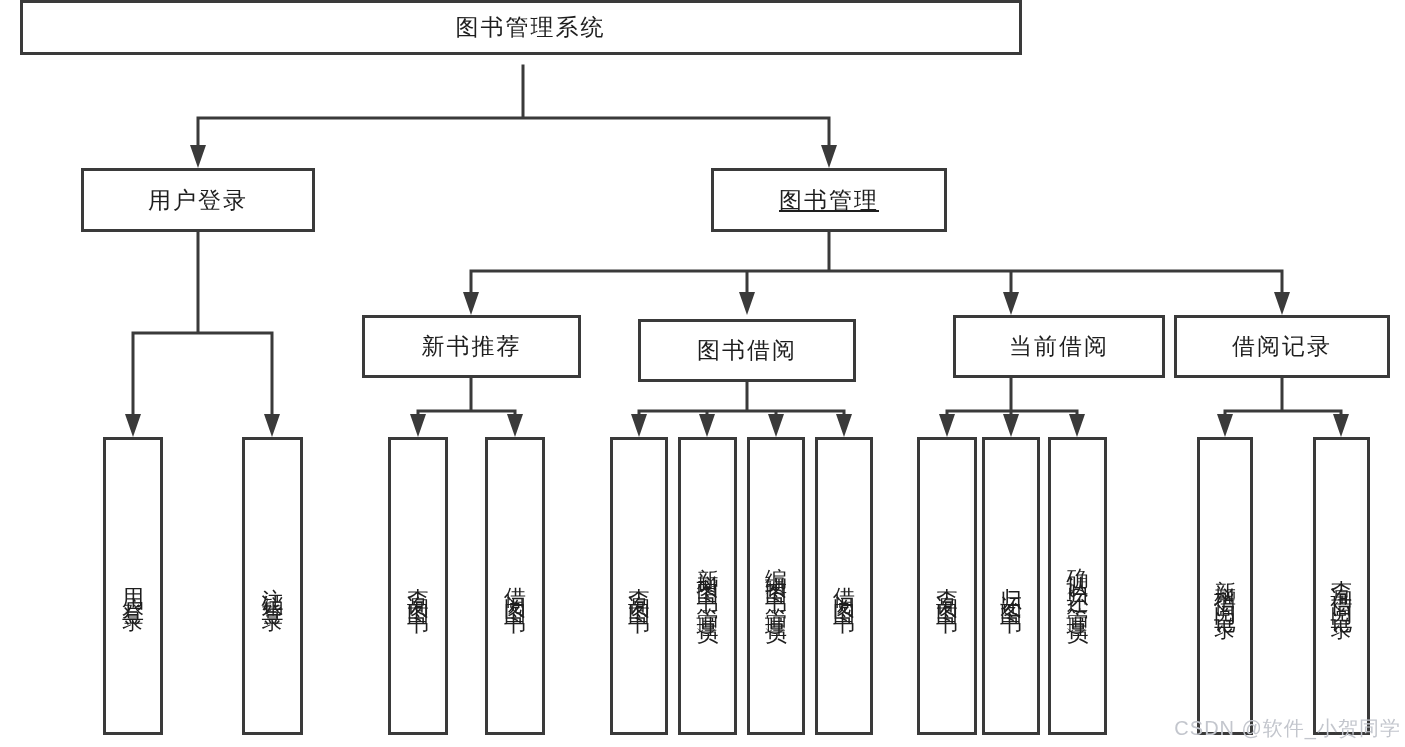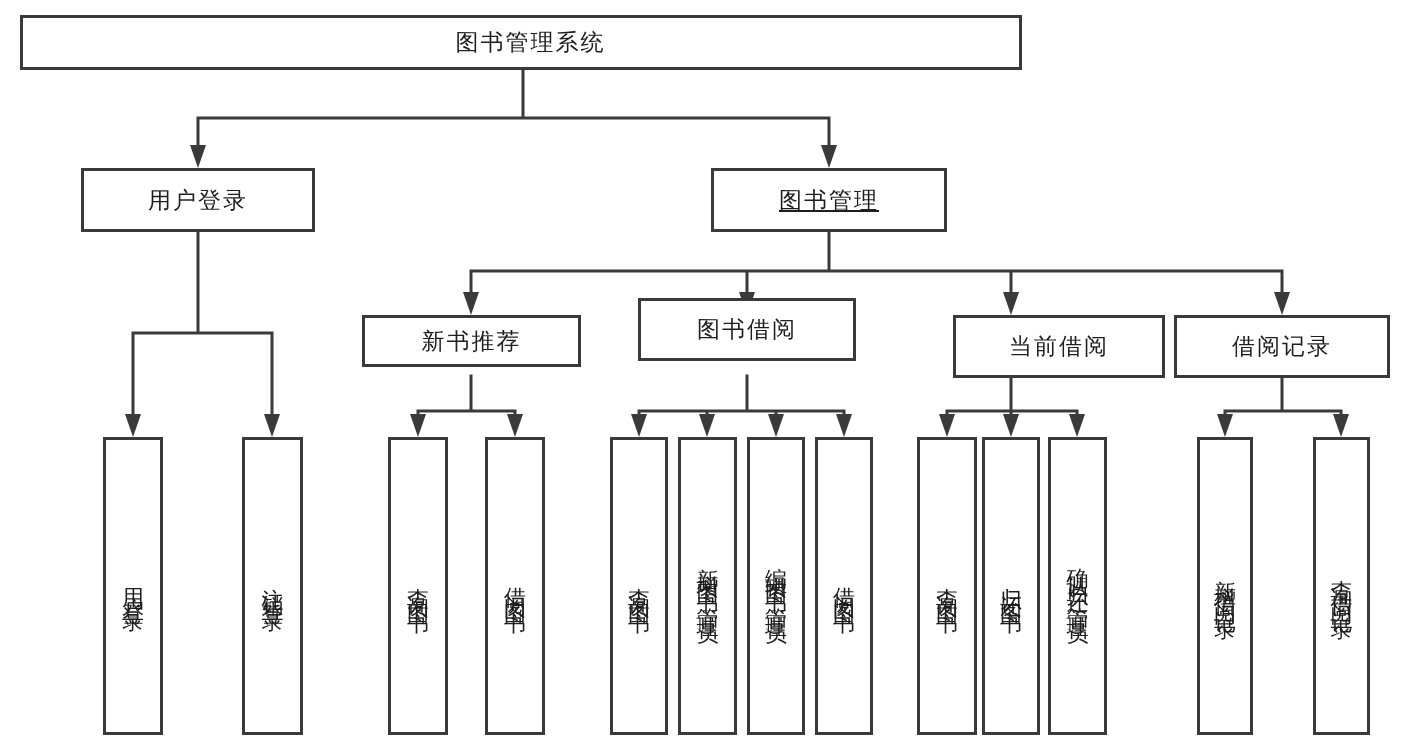--- a/index.html
+++ b/index.html
@@ -54,27 +54,27 @@
       <polygon points="836,414 852,414 844,437" fill="#3a3a3a"></polygon>
       <path d="M1011,376V411M947,411H1077M947,411V419M1011,411V419M1077,411V419" fill="none" stroke="#3a3a3a" stroke-width="3" stroke-linecap="square"></path>
       <polygon points="939,414 955,414 947,437" fill="#3a3a3a"></polygon>
       <polygon points="1003,414 1019,414 1011,437" fill="#3a3a3a"></polygon>
       <polygon points="1069,414 1085,414 1077,437" fill="#3a3a3a"></polygon>
       <path d="M1282,376V411M1225,411H1341M1225,411V419M1341,411V419" fill="none" stroke="#3a3a3a" stroke-width="3" stroke-linecap="square"></path>
       <polygon points="1217,414 1233,414 1225,437" fill="#3a3a3a"></polygon>
       <polygon points="1333,414 1349,414 1341,437" fill="#3a3a3a"></polygon>
     </svg>
 
-  <div class="node hbox" style="left:20px;top:15px;width:1002px;height:55px;padding-left:19px;">图书管理系统</div>
+  <div class="node hbox" style="left:20px;top:0;width:1002px;height:55px;padding-left:19px;">图书管理系统</div>
 
   <div class="node hbox" style="left:81px;top:168px;width:234px;height:64px;">用户登录</div>
   <div class="node hbox" style="left:711px;top:168px;width:236px;height:64px;text-decoration:underline;">图书管理</div>
 
-  <div class="node hbox" style="left:362px;top:315px;width:219px;height:52px;">新书推荐</div>
-  <div class="node hbox" style="left:638px;top:298px;width:218px;height:63px;text-align:right;">图书借阅</div>
+  <div class="node hbox" style="left:362px;top:315px;width:219px;height:63px;">新书推荐</div>
+  <div class="node hbox" style="left:638px;top:319px;width:218px;height:63px;text-align:right;">图书借阅</div>
   <div class="node hbox" style="left:905px;top:315px;width:212px;height:63px;margin-left:48px;">当前借阅</div>
   <div class="node hbox" style="left:1174px;top:315px;width:216px;height:63px;">借阅记录</div>
 
   <div class="node vbox" style="left:103px;top:437px;width:60px;height:298px;">
       <span>用户登录</span>
     </div>
   <div class="node vbox" style="left:242px;top:437px;width:61px;height:298px;">
       <span>注销登录</span>
     </div>
   <div class="node vbox" style="left:388px;top:437px;width:60px;height:298px;">
@@ -104,13 +104,14 @@
   <div class="node vbox" style="left:1048px;top:437px;width:59px;height:298px;">
       <span>确认归还（管理员）</span>
     </div>
   <div class="node vbox" style="left:1197px;top:437px;width:56px;height:298px;">
       <span>新增借阅记录</span>
     </div>
   <div class="node vbox" style="left:1313px;top:437px;width:57px;height:298px;">
       <span>查询借阅记录</span>
     </div>
 
+  <div class="watermark">CSDN @软件_小贺同学</div>
 </div>
 
 </body></html>

